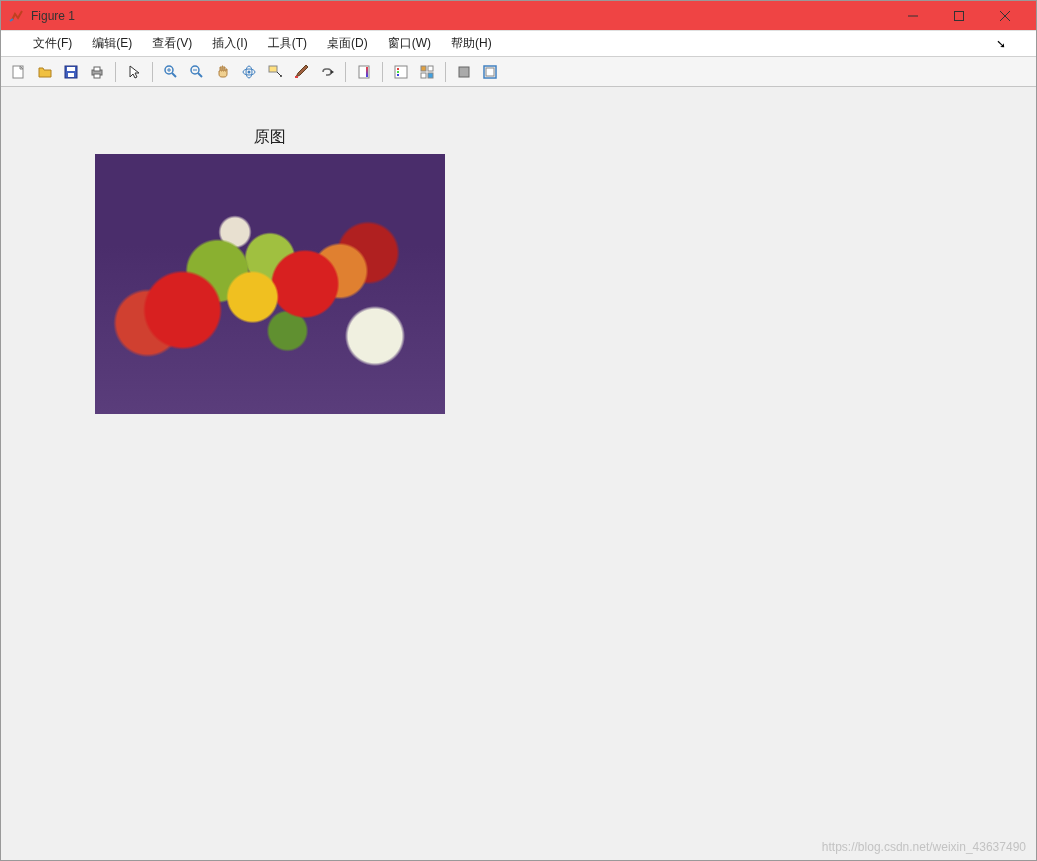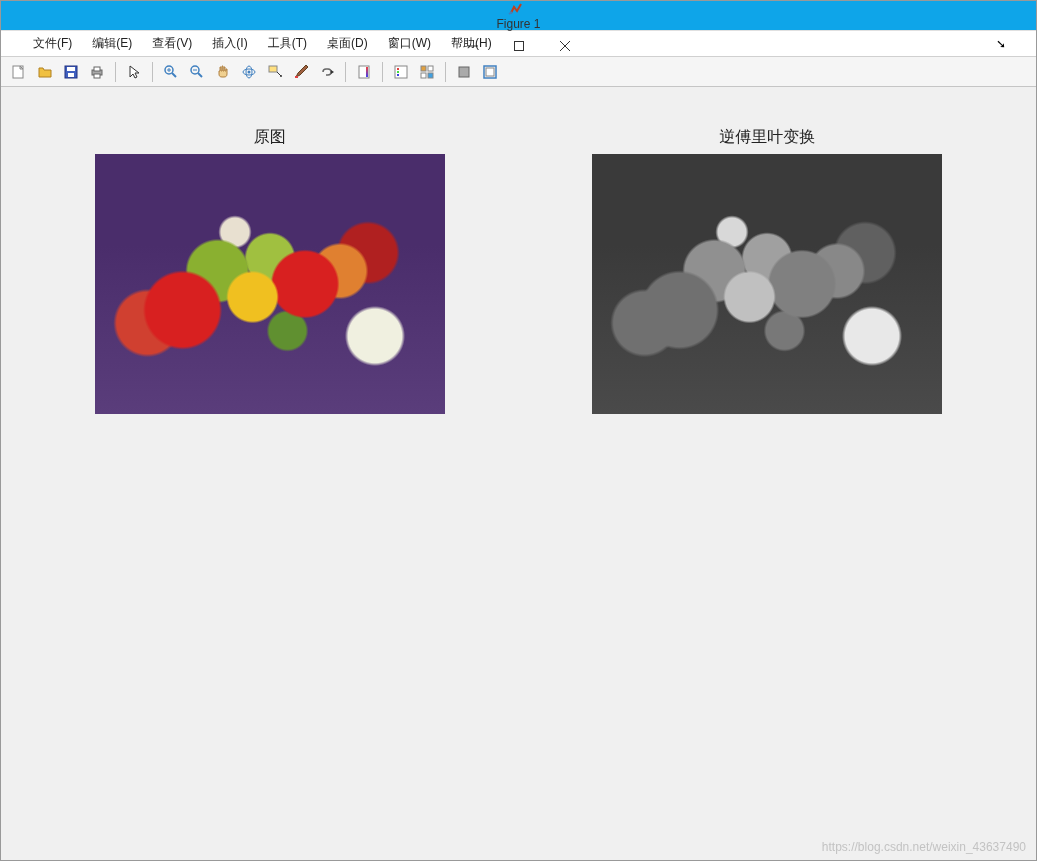--- a/index.html
+++ b/index.html
@@ -6,26 +6,25 @@
     body {
       font-family: "Microsoft YaHei", "Segoe UI", sans-serif;
       background: #f0f0f0;
       width: 1037px;
       height: 861px;
       overflow: hidden;
       border: 1px solid #999;
     }
     .titlebar {
       height: 30px;
-      background: #0ea5e9;
+      background: #ef4444;
       display: flex;
       align-items: center;
       padding: 0 8px;
       border-bottom: 1px solid #e0e0e0;
-      flex-direction: column;
     }
     .titlebar .app-icon {
       width: 16px; height: 16px;
       margin-right: 6px;
       display: inline-block;
     }
     .titlebar .title {
       font-size: 12px;
       color: #333;
       flex: 1;
@@ -373,18 +372,14 @@
         <rect x="4" y="4" width="8" height="8" fill="#fff" stroke="#888"></rect>
       </svg>
   </div>
 </div>
 
 <div class="figure-area">
   <div class="subplot">
     <div class="subplot-title">原图</div>
     <div class="subplot-img peppers-color"></div>
   </div>
-  <div class="subplot">
-    <div class="subplot-title">逆傅里叶变换</div>
-    <div class="subplot-img peppers-gray"></div>
-  </div>
   <div class="watermark">https://blog.csdn.net/weixin_43637490</div>
 </div>
 
 </body></html>

